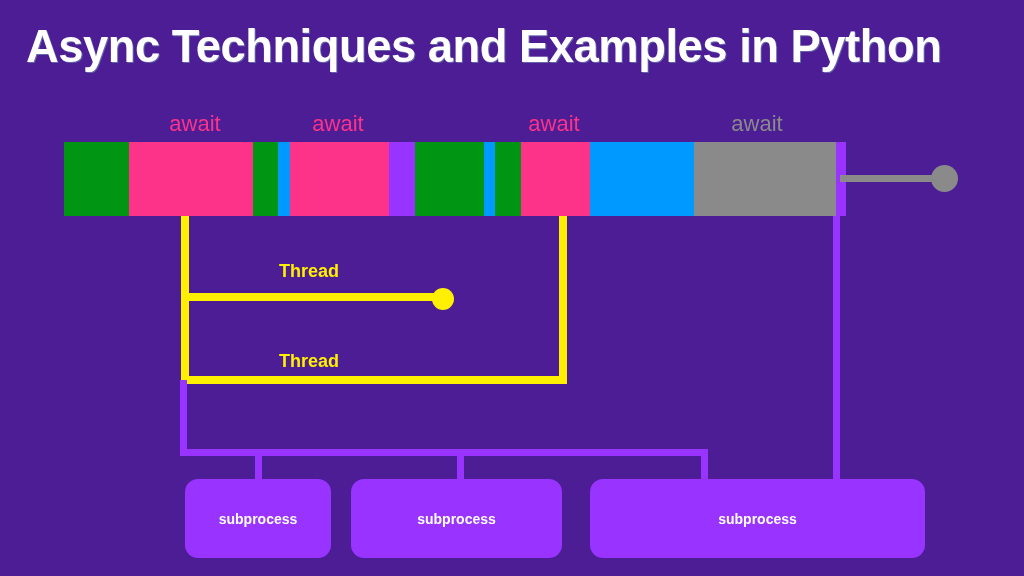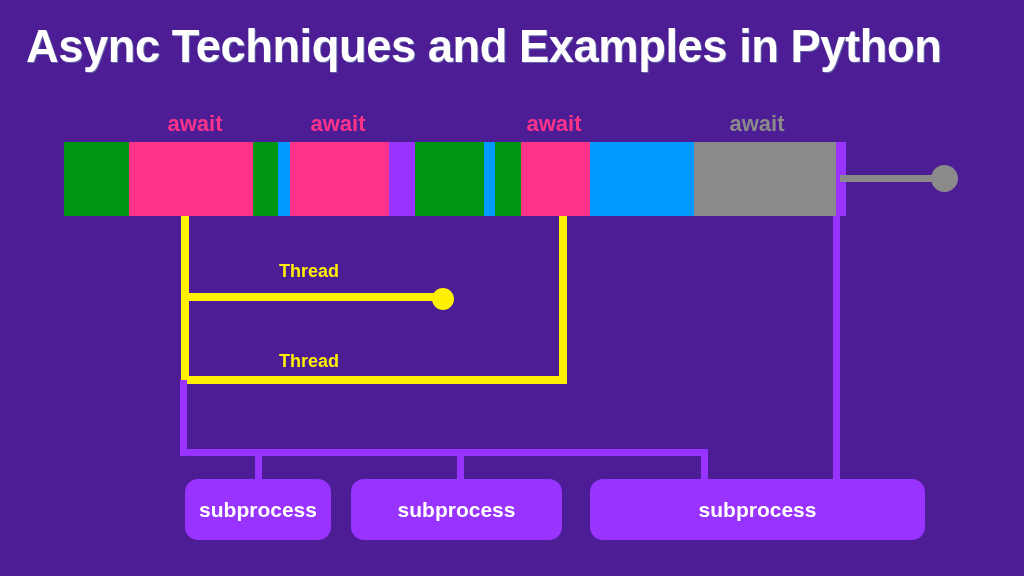--- a/index.html
+++ b/index.html
@@ -36,21 +36,21 @@
     transform-origin: left top;
     white-space: nowrap;
     text-shadow: 1px 1px 0 rgba(120,160,185,0.55);
   }
 
   
   .await-label {
     position: absolute;
     top: 111px;
     font-size: 22px;
-    font-weight: bold;
+    font-weight: normal;
     white-space: nowrap;
     transform: translateX(-50%);
   }
 
   
   #timeline {
     position: absolute;
     left: 64px;
     top: 142px;
     height: 74px;
@@ -102,25 +102,25 @@
   #pur-bus     { left: 180px; top: 449px; width: 528px; height: 7px; }
   #pur-drop-1  { left: 255px; top: 449px; width: 7px;  height: 40px; }
   #pur-drop-2  { left: 457px; top: 449px; width: 7px;  height: 40px; }
   #pur-drop-3  { left: 701px; top: 449px; width: 7px;  height: 40px; }
   #pur-v-right { left: 833px; top: 216px; width: 7px;  height: 273px; }
 
   
   .subprocess-box {
     position: absolute;
     top: 479px;
-    height: 61px;
+    height: 79px;
     background: #9933ff;
     border-radius: 13px;
     color: #ffffff;
-    font-size: 21px;
+    font-size: 14px;
     font-weight: bold;
     display: flex;
     align-items: center;
     justify-content: center;
     white-space: nowrap;
   }
   #subprocess-box-1 { left: 185px; width: 146px; }
   #subprocess-box-2 { left: 351px; width: 211px; }
   #subprocess-box-3 { left: 590px; width: 335px; }
 </style>

